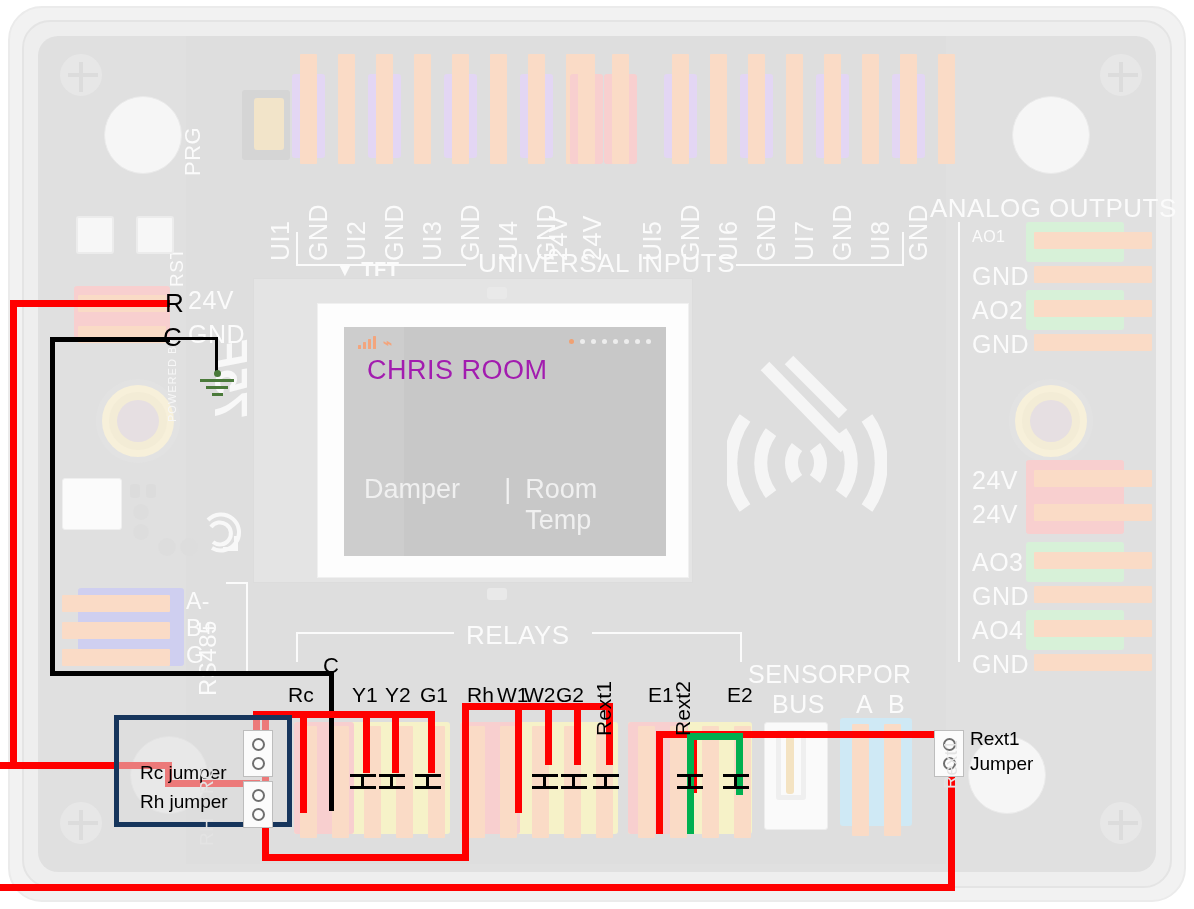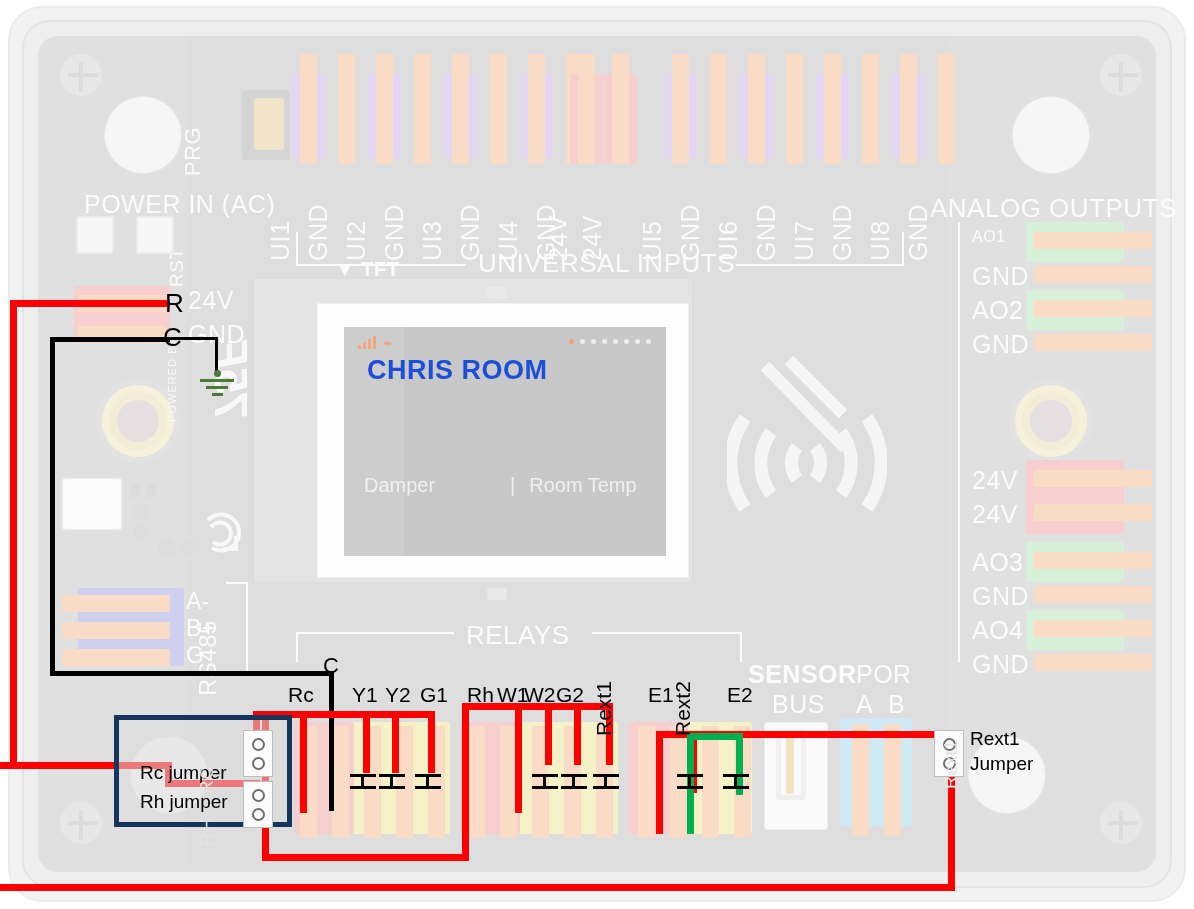--- a/index.html
+++ b/index.html
@@ -155,38 +155,38 @@
   .sig-bars b { display: block; width: 3px; background: #f3a57d; border-radius: .5px; }
   .bt-glyph { color: #f3a57d; font-size: 15px; line-height: 13px; font-weight: bold; }
   .page-dots {
     position: absolute; right: 15px; top: 12px;
     display: flex; gap: 6px;
   }
   .page-dots span { width: 5px; height: 5px; border-radius: 50%; background: #ededed; display: block; }
   .page-dots span.on { background: #f0a173; }
   .tft-title {
     position: absolute; left: 23px; top: 28px;
-    color: #1d4ed8; font-size: 27px; font-weight: bold; letter-spacing: .5px;
+    color: #a21caf; font-size: 27px; font-weight: normal; letter-spacing: .5px;
   }
   .tft-vals {
     position: absolute; left: 20px; top: 82px; width: 290px;
     display: flex;
   }
   .tft-val { width: 50%; text-align: left; }
   .tft-val .big {
     color: #fbc9a2; font-size: 54px; font-weight: 400; line-height: 54px;
     display: inline-block;
   }
   .tft-val .unit { color: #fbc9a2; font-size: 27px; font-weight: 400; }
   .tft-val .sup { color: #fbc9a2; font-size: 17px; vertical-align: super; }
   .tft-val .ffl { color: #fbc9a2; font-size: 21px; }
   .tft-labels {
     position: absolute; left: 20px; top: 147px; width: 300px;
     display: flex; align-items: baseline;
-    color: #f0f0f0; font-size: 20px;
+    color: #f0f0f0; font-size: 27px;
   }
   .tft-labels .l1 { width: 132px; }
   .tft-labels .sep { color: #f2f2f2; padding: 0 14px; }
   .tft-foot {
     position: absolute; left: 10px; bottom: 8px;
     color: #f1f1f1; font-size: 18px; white-space: nowrap;
   }
   .tft-foot .num { color: #f2a269; }
   .tft-foot .deg { color: #f2a269; font-size: 11px; vertical-align: super; }
   .tft-foot .sep { color: #f4f4f4; padding: 0 5px; }
@@ -290,21 +290,20 @@
   <div class="big-hole" style="left:130px; top:736px;"></div>
   <div class="big-hole" style="left:968px; top:736px;"></div>
 
   <div class="relay-can" style="left:102px; top:385px;">
       <i></i>
     </div>
   <div class="relay-can" style="left:1015px; top:385px;">
       <i></i>
     </div>
 
-  <div class="silk" style="left:84px; top:190px; font-size:25px;">POWER IN (AC)</div>
   <div class="silk vert" style="left:188px; top:265px; font-size:19px;">RST</div>
 
   <div class="capsule cap-gray" style="left:76px; top:216px; width:38px; height:38px; background:#f7f7f7; border:2px solid #ececec;"></div>
   <div class="capsule cap-gray" style="left:136px; top:216px; width:38px; height:38px; background:#f7f7f7; border:2px solid #ececec;"></div>
 
   <div class="capsule cap-red" style="left:74px; top:286px; width:96px; height:52px;"></div>
   <div class="pin h" style="left:78px; top:295px; width:88px;"></div>
   <div class="pin h" style="left:78px; top:326px; width:88px;"></div>
   <div class="silk" style="left:188px; top:286px; font-size:25px;">24V</div>
   <div class="silk" style="left:188px; top:320px; font-size:25px;">GND</div>
@@ -487,21 +486,21 @@
       <div class="pin v" style="left: 564px; top: 726px; height: 112px;"></div>
       <div class="pin v" style="left: 596px; top: 726px; height: 112px;"></div>
       <div class="capsule" style="left: 628px; top: 722px; width: 124px; height: 112px; background: rgb(246, 242, 200);"></div>
       <div class="capsule cap-red" style="left: 628px; top: 722px; width: 60px; height: 112px;"></div>
       <div class="pin v" style="left: 638px; top: 726px; height: 112px;"></div>
       <div class="pin v" style="left: 670px; top: 726px; height: 112px;"></div>
       <div class="pin v" style="left: 702px; top: 726px; height: 112px;"></div>
       <div class="pin v" style="left: 734px; top: 726px; height: 112px;"></div>
     </div>
 
-  <div class="silk" style="left:748px; top:660px; font-size:25px;font-weight:bold;">SENSOR</div>
+  <div class="silk" style="left:748px; top:660px; font-size:25px;">SENSOR</div>
   <div class="silk" style="left:772px; top:690px; font-size:25px;">BUS</div>
   <div class="capsule" style="left:764px; top:722px; width:64px; height:108px; background:#fafafa; border:1px solid #ededed;"></div>
   <div class="capsule" style="left:786px; top:730px; width:8px; height:64px; background:#f4e3c2;"></div>
   <div class="capsule" style="left:776px; top:730px; width:30px; height:70px; background:transparent; border:5px solid #efefef;"></div>
 
   <div class="silk" style="left:856px; top:660px; font-size:25px;">POR</div>
   <div class="silk" style="left:856px; top:690px; font-size:25px;">A</div>
   <div class="silk" style="left:888px; top:690px; font-size:25px;">B</div>
   <div class="capsule cap-blue" style="left:840px; top:718px; width:72px; height:108px;"></div>
   <div class="pin v" style="left:852px; top:724px; height:112px;"></div>

